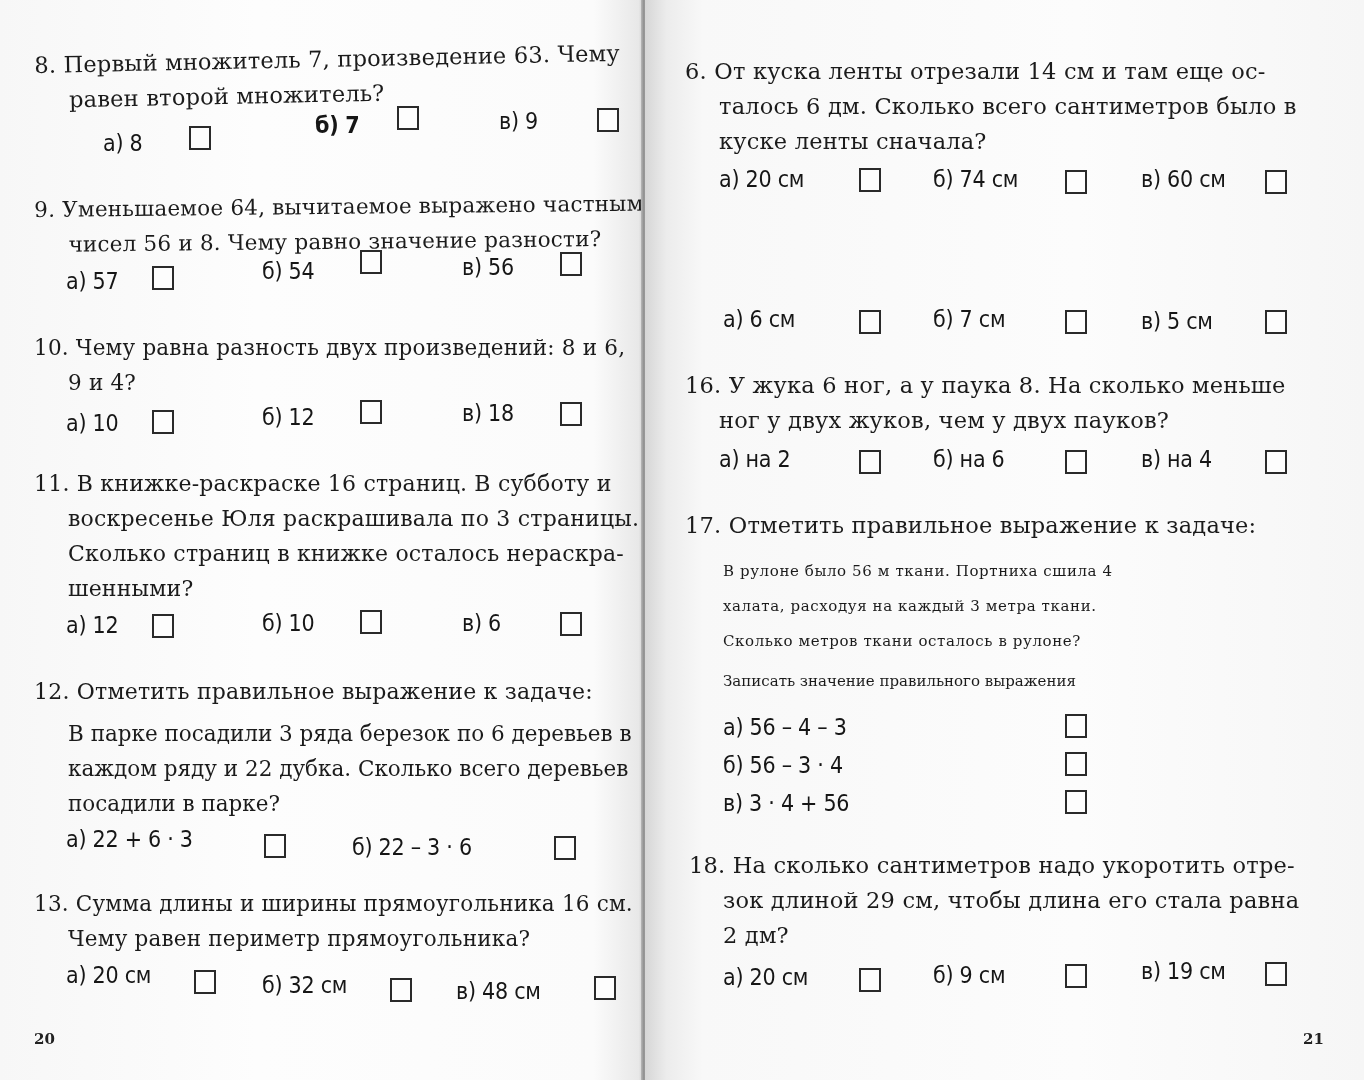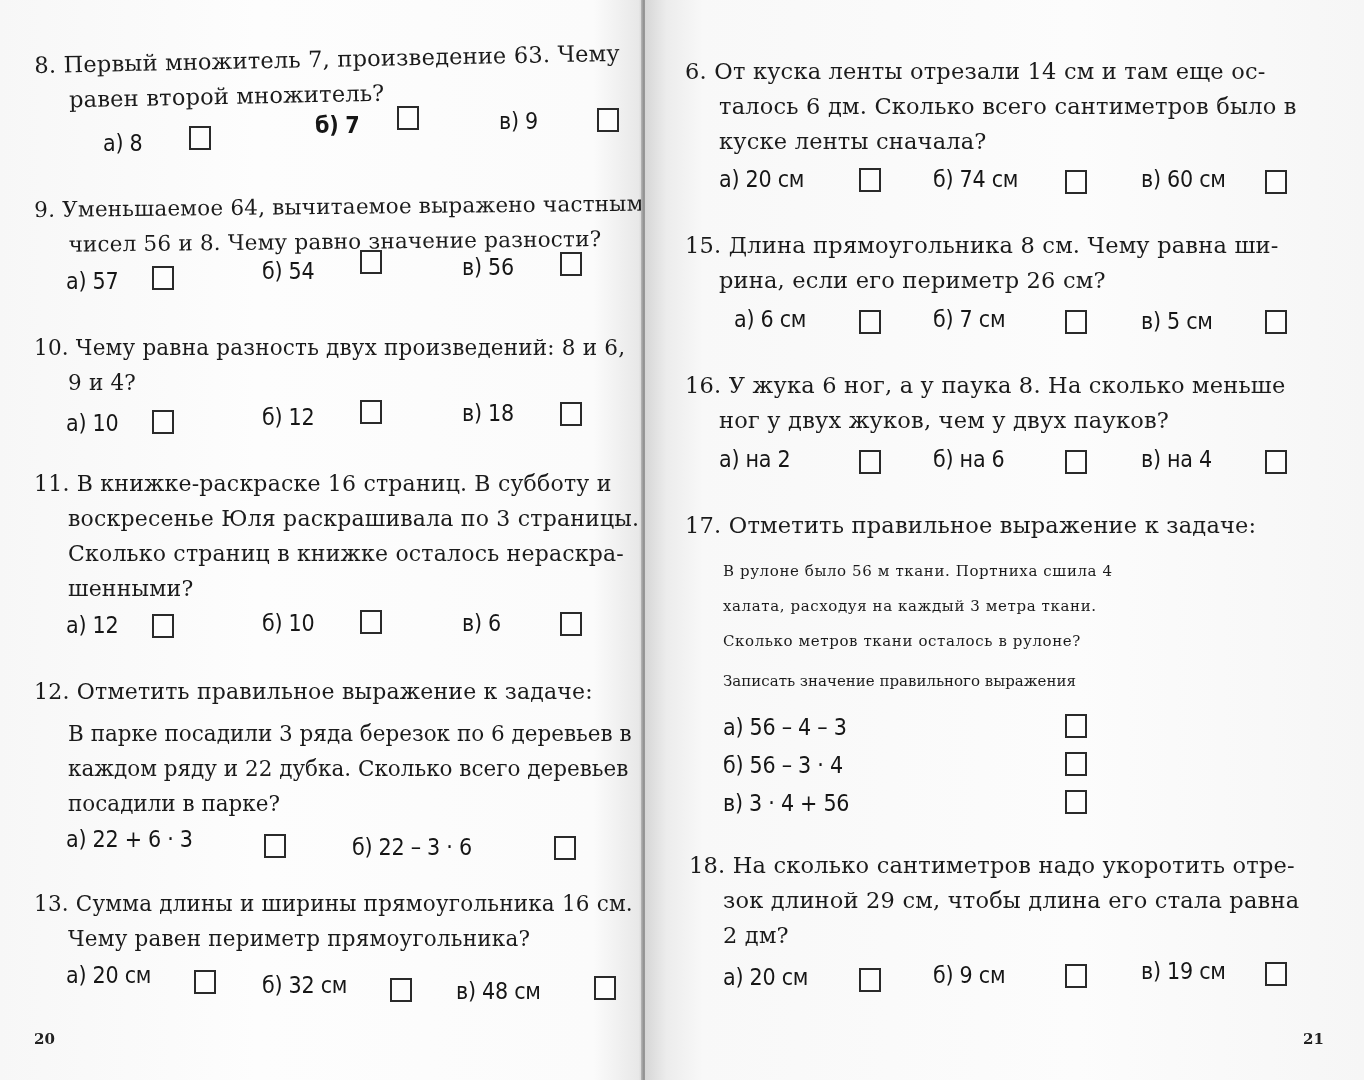--- a/index.html
+++ b/index.html
@@ -203,26 +203,22 @@
       <div class="opt" style="left:214px; top:0;">
           <span class="opt-label">б) 74 см</span>
         </div>
       <div class="box" style="left:346px; top:4px;"></div>
       <div class="opt" style="left:422px; top:0;">
           <span class="opt-label">в) 60 см</span>
         </div>
       <div class="box" style="left:546px; top:4px;"></div>
     </div>
 
-    <div class="task q" style="left:40px; top:228px;">
-      <span class="line"><span class="num">15.</span> <span>Длина прямоугольника 8 см. Чему равна ши-</span></span>
-      <span class="line indent">рина, если его периметр 26 см?</span>
-    </div>
     <div class="answers" style="left:74px; top:306px; width:640px;">
-      <div class="opt" style="left:15px; top:0;align-items:center;">
+      <div class="opt" style="left:4px; top:0;align-items:center;">
           <span class="opt-label">а) 6 см</span>
         </div>
       <div class="box" style="left:140px; top:4px;"></div>
       <div class="opt" style="left:214px; top:0;">
           <span class="opt-label">б) 7 см</span>
         </div>
       <div class="box" style="left:346px; top:4px;"></div>
       <div class="opt" style="left:422px; top:2px;">
           <span class="opt-label">в) 5 см</span>
         </div>

